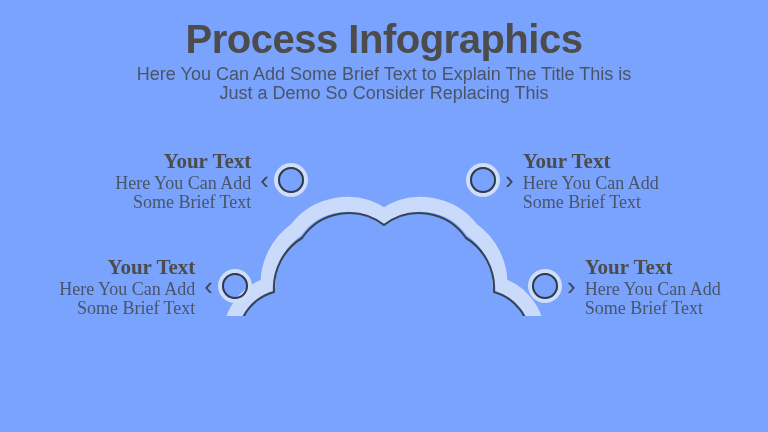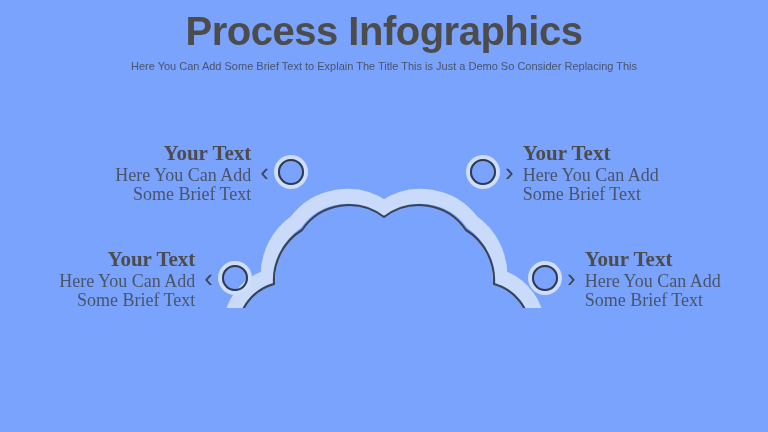--- a/index.html
+++ b/index.html
@@ -10,21 +10,21 @@
   body {
     width: 768px;
     height: 432px;
     overflow: hidden;
     background: #7aa3fd;
     font-family: "Liberation Sans", sans-serif;
     position: relative;
   }
   #stage {
     position: absolute;
-    top: 0; left: 0;
+    top: 8px; left: 0;
     width: 768px;
     height: 308px;
     background: #7aa3fd;
     overflow: hidden;
   }
 
   
   #header {
     position: absolute;
     top: 8px;
@@ -35,21 +35,21 @@
   #page-title {
     font-size: 40px;
     font-weight: bold;
     color: #4c4c4c;
     letter-spacing: -0.5px;
     line-height: 46px;
     margin: 0;
     white-space: nowrap;
   }
   #page-subtitle {
-    font-size: 11px;
+    font-size: 18px;
     color: #4a5468;
     line-height: 19px;
     margin: 3px auto 0 auto;
     width: 520px;
   }
 
   
   #scene {
     position: absolute;
     top: 0; left: 0;

